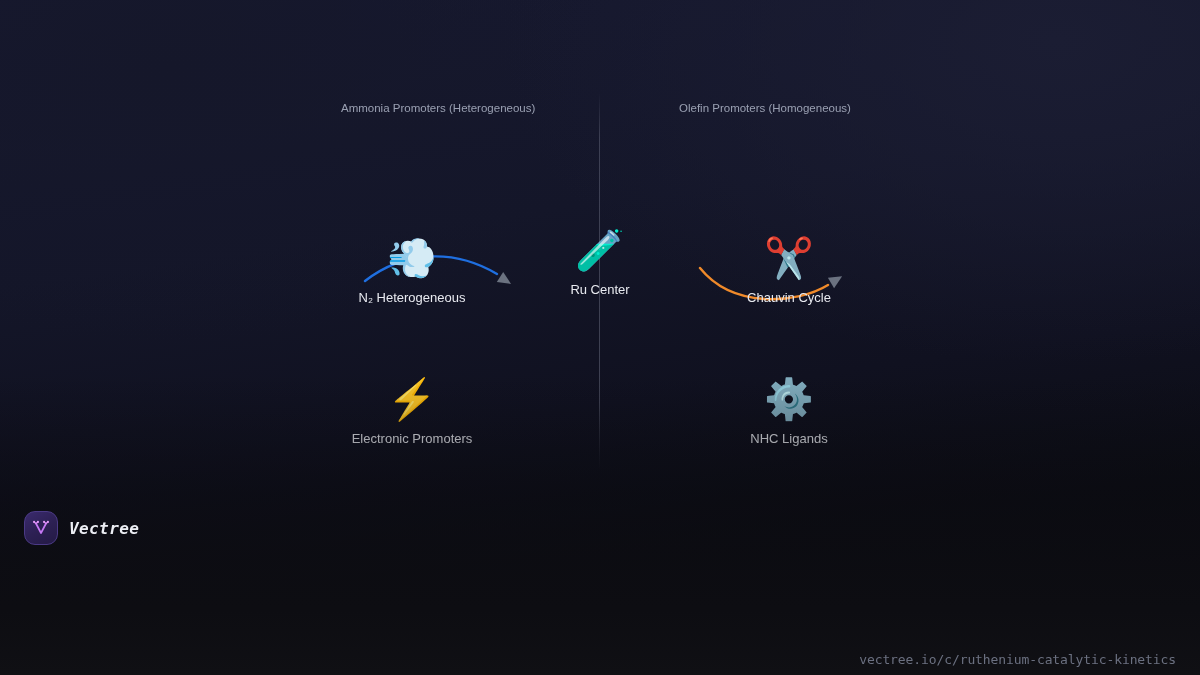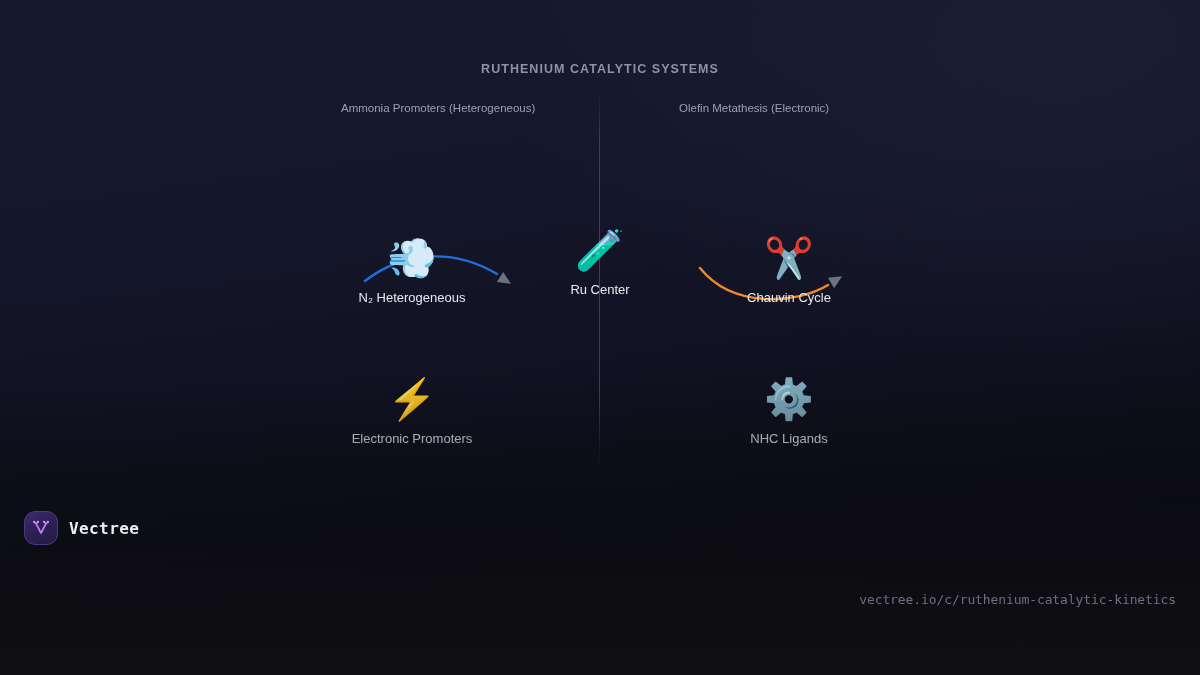--- a/index.html
+++ b/index.html
@@ -93,50 +93,50 @@
     border-radius:11px;
     background:linear-gradient(150deg, #3a2a6d 0%, #2c2053 52%, #241a45 100%);
     border:1px solid #4b3a86;
     display:flex; align-items:center; justify-content:center;
   }
   #brand-name {
     font-family:"DejaVu Sans Mono", monospace;
     font-size:16px; font-weight:bold;
     color:#eceef4;
     letter-spacing:0.4px;
+    font-style:italic;
   }
 
   #headline {
     position:absolute; left:24px; top:549px;
     width:800px;
     font-family:"DejaVu Sans Mono", monospace;
     font-size:30px; font-weight:bold;
     line-height:32.5px;
     color:#f2f4f8;
     letter-spacing:-0.2px;
   }
 
   #footer-url {
-    position:absolute; right:24px; top:592px;
+    position:absolute; right:24px; top:652px;
     font-family:"DejaVu Sans Mono", monospace;
     font-size:13px;
     color:#6b7080;
     letter-spacing:-0.1px;
   }
 </style>
 </head>
 <body>
 
 <div id="stage">
 
-  <div id="diagram-title">RUTHENIUM CATALYTIC SYSTEMS</div>
 
   <div class="column-subtitle" id="subtitle-left">Ammonia Promoters (Heterogeneous)</div>
 
-  <div class="column-subtitle" id="subtitle-right">Olefin Metathesis (Electronic)</div>
+  <div class="column-subtitle" id="subtitle-right">Olefin Promoters (Homogeneous)</div>
 
   <div id="divider"></div>
 
   <svg id="connectors" viewBox="0 0 1200 500" xmlns="http://www.w3.org/2000/svg">
 
     <path d="M 365,281 C 405,250 455,249 497,274" fill="none" stroke="#1f6fe0" stroke-width="2.4" stroke-linecap="round"></path>
     <polygon points="0,-6 13,0 0,6" fill="#6b7280" transform="translate(500,277) rotate(32)"></polygon>
 
     <path d="M 700,268 C 733,309 797,304 828,285" fill="none" stroke="#f08a2a" stroke-width="2.4" stroke-linecap="round"></path>
     <polygon points="0,-6 13,0 0,6" fill="#6b7280" transform="translate(831,283) rotate(-31)"></polygon>

